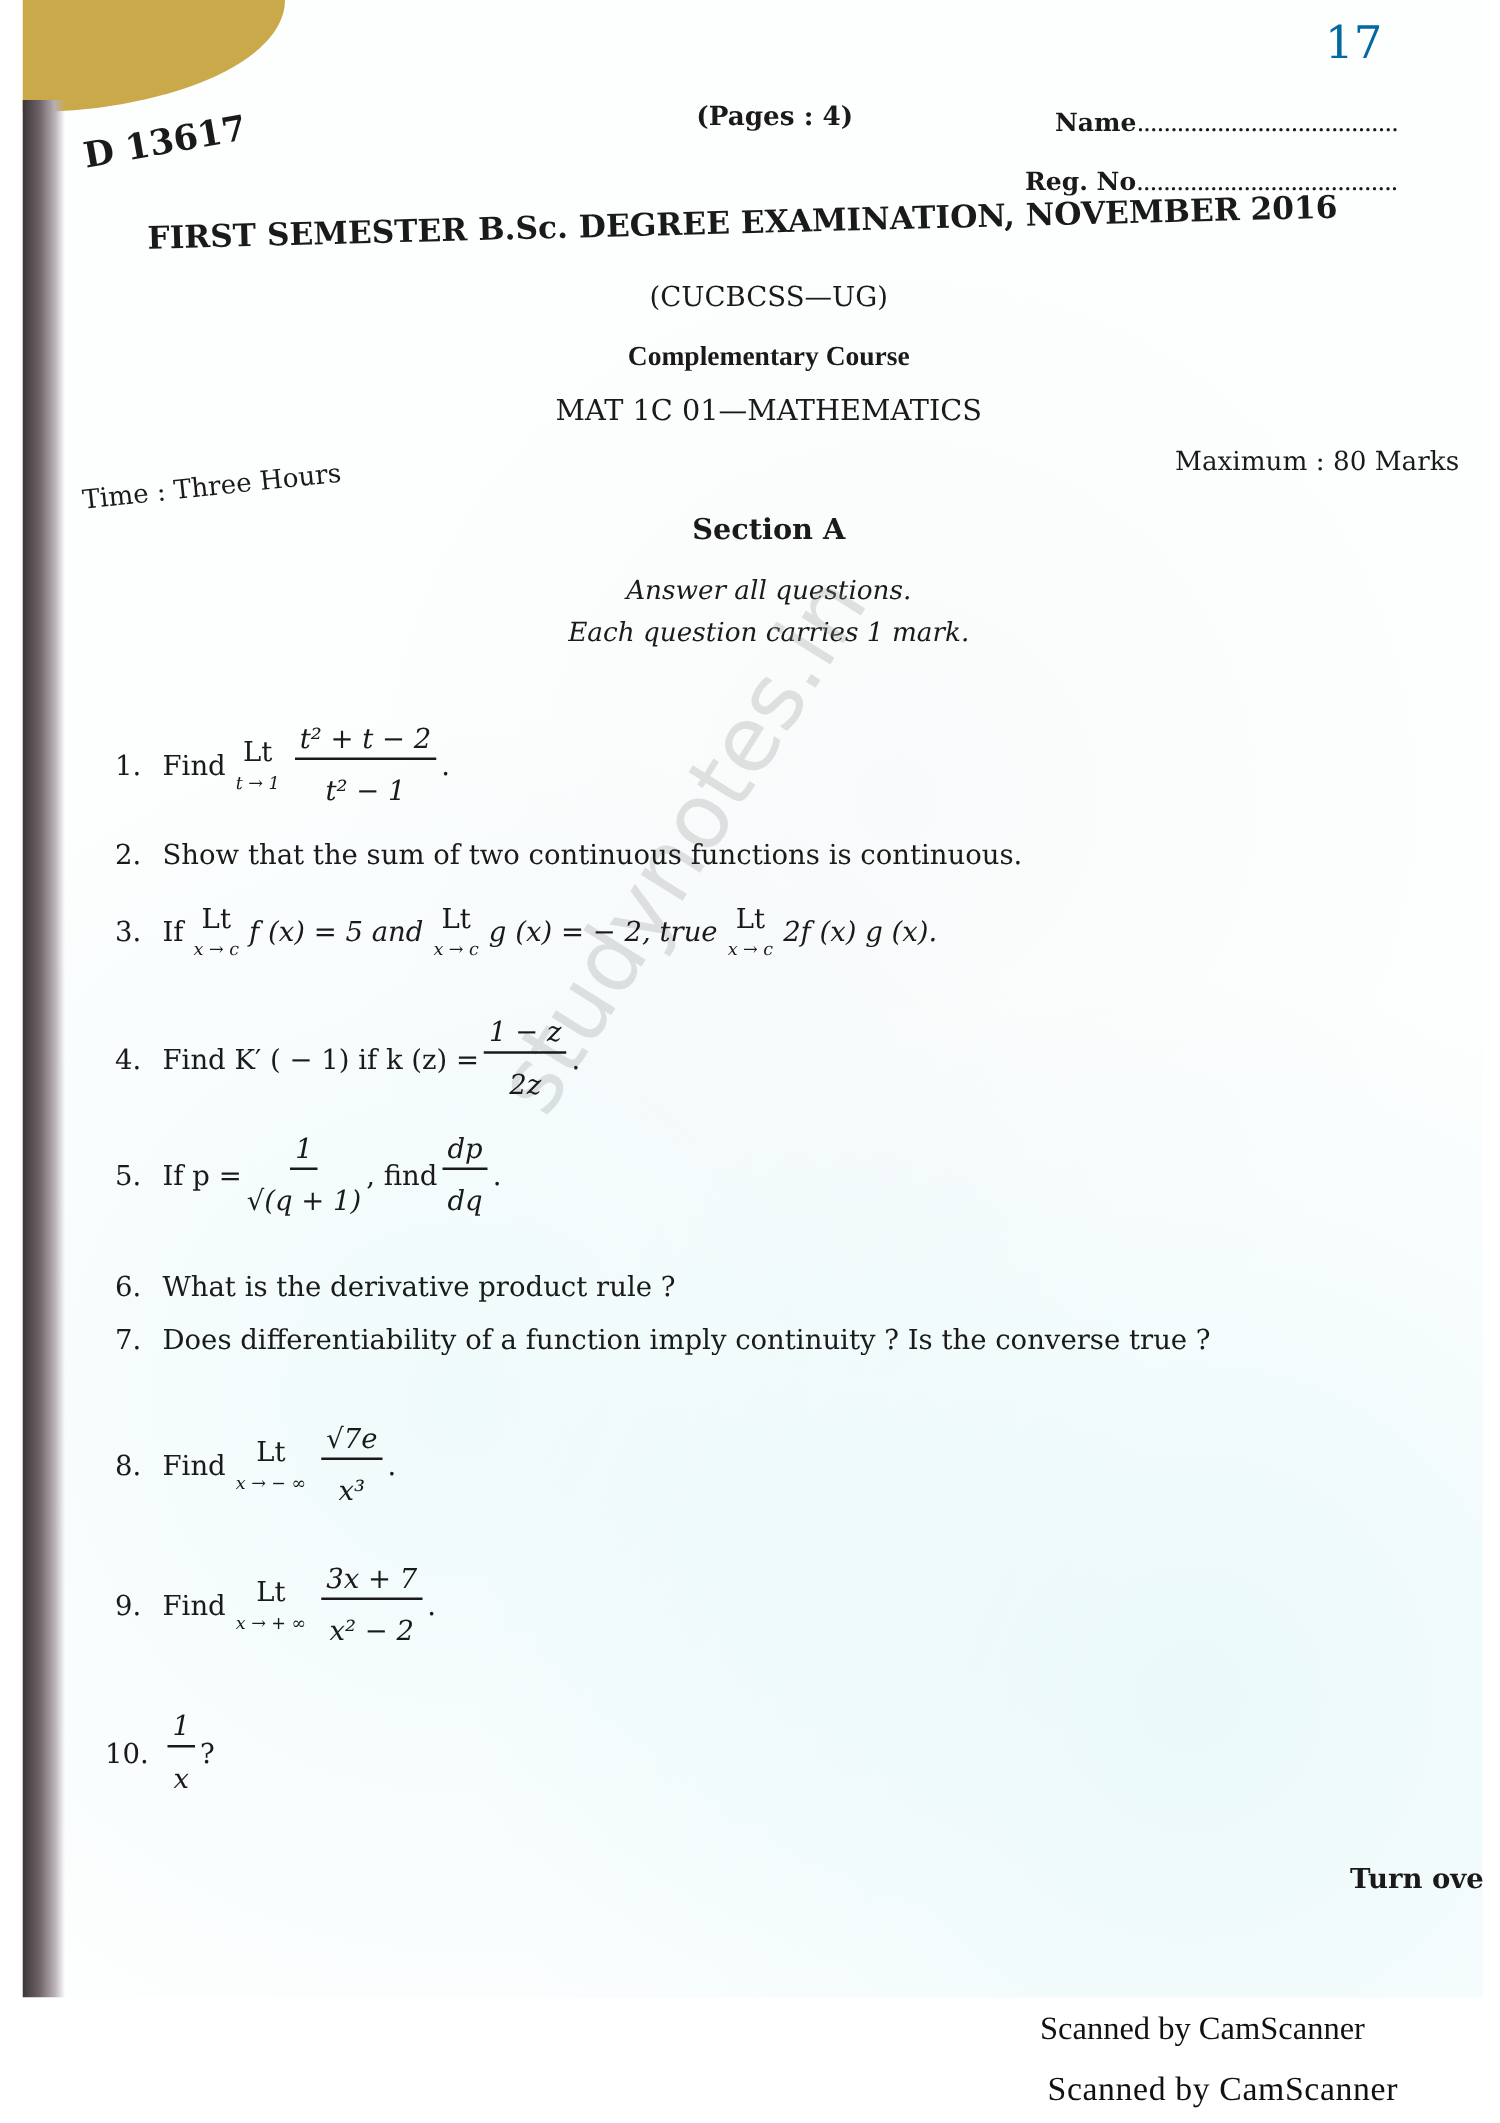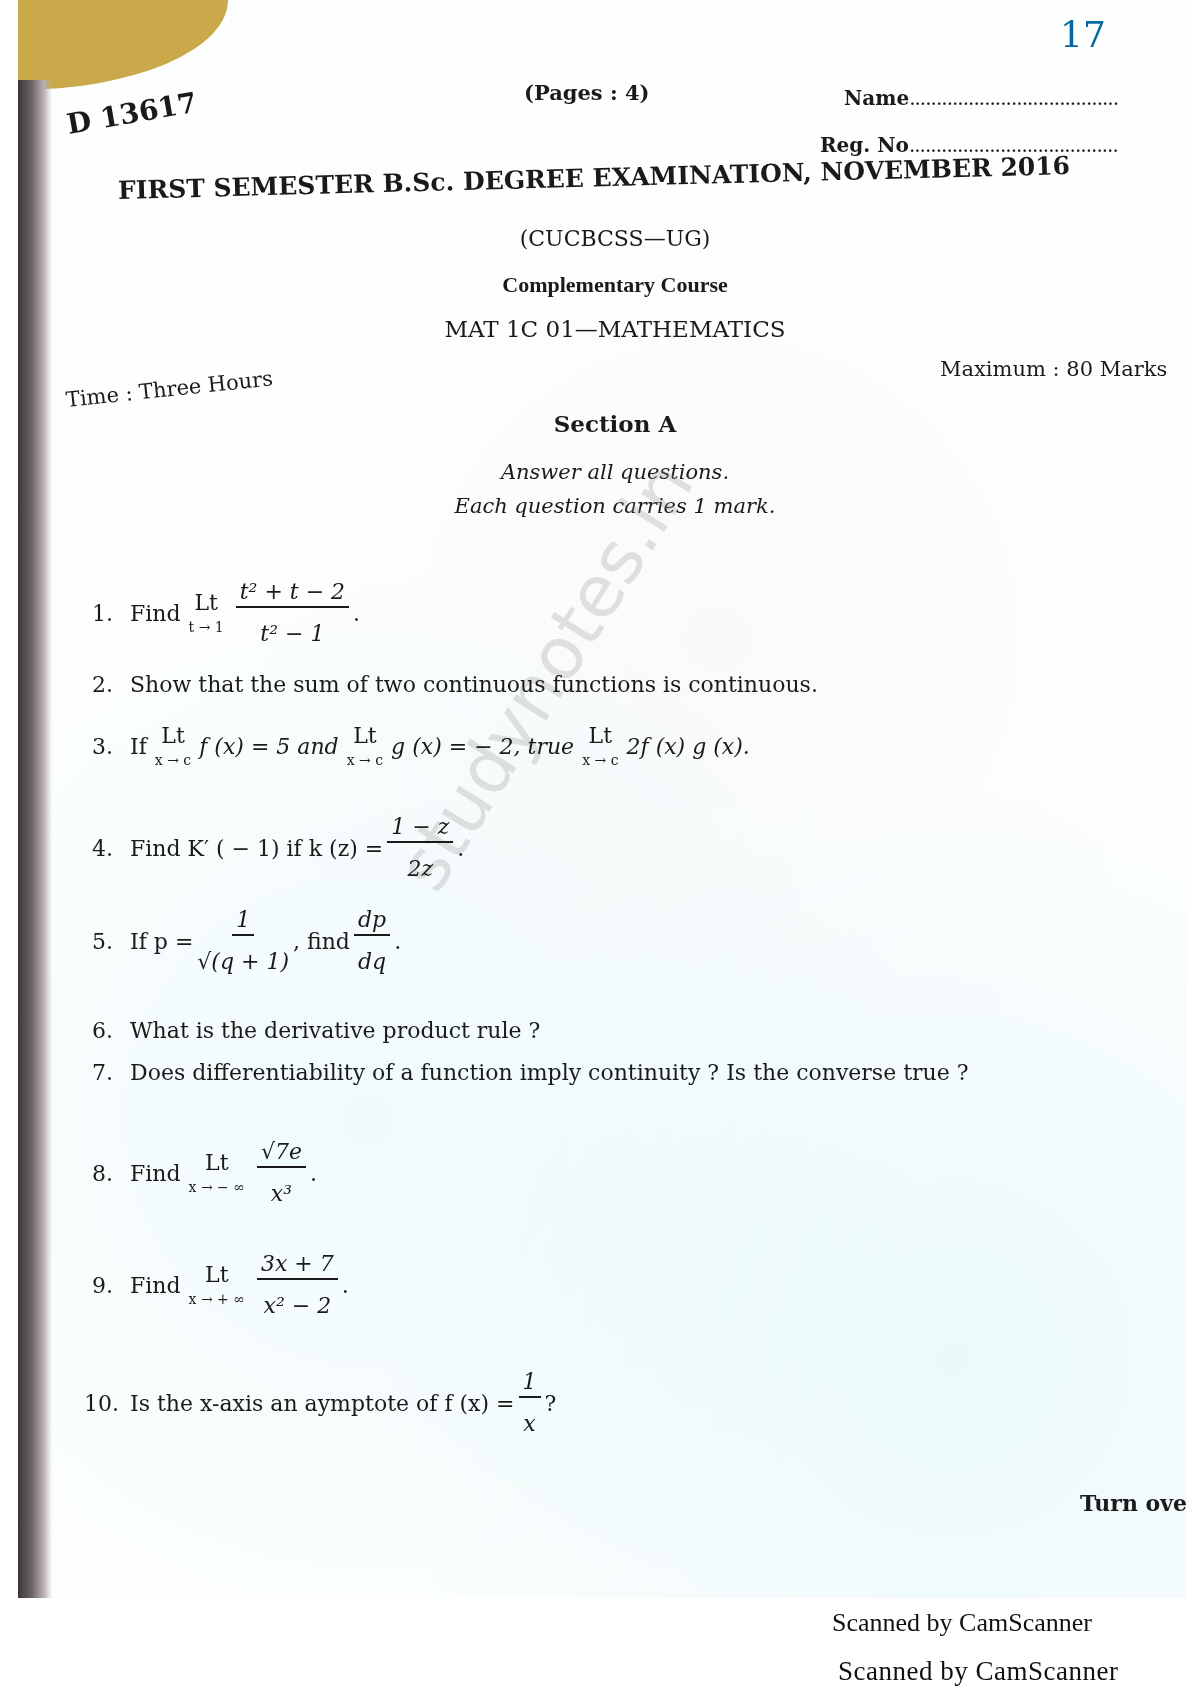--- a/index.html
+++ b/index.html
@@ -23,39 +23,39 @@
       background: #c9a94a;
       border-bottom-right-radius: 100% 100%;
     }
     .spine {
       position: absolute; left: 0; top: 80px; width: 34px; height: 1518px;
       background: linear-gradient(to right, #3b3436 0%, #6e6468 40%, #b8aeb5 75%, rgba(255,255,255,0) 100%);
     }
     .abs { position: absolute; }
     .code { left: 70px; top: 108px; font-size: 28px; font-weight: bold; transform: rotate(-10deg); transform-origin: left bottom; }
     .page-num { left: 1060px; top: 14px; font-size: 36px; color: #0369a1; }
-    .pages { left: 524px; top: 80px; font-size: 21px; font-weight: bold; }
+    .pages { left: 557px; top: 80px; font-size: 21px; font-weight: bold; }
     .name-field { left: 820px; top: 86px; font-size: 20px; font-weight: bold; white-space: nowrap; margin-left: 24px; }
     .reg-field { left: 820px; top: 133px; font-size: 20px; font-weight: bold; white-space: nowrap; }
     .dots { letter-spacing: -1px; font-weight: normal; }
     .title { left: 118px; top: 176px; font-size: 25px; font-weight: bold; white-space: nowrap; transform: rotate(-1.5deg); transform-origin: left center; }
     .center-line { left: 0; width: 1230px; text-align: center; }
     .scheme { top: 226px; font-size: 22px; }
     .course { top: 272px; font-size: 22px; font-weight: bold; font-family: "Liberation Serif", serif; }
     .paper { top: 316px; font-size: 23px; }
     .time { left: 66px; top: 388px; font-size: 21px; transform: rotate(-6deg); transform-origin: left center; white-space: nowrap; }
     .max { left: 940px; top: 357px; font-size: 21px; white-space: nowrap; }
     .section { top: 410px; font-size: 23px; font-weight: bold; }
     .instr1 { top: 460px; font-size: 21px; font-style: italic; }
     .instr2 { top: 494px; font-size: 21px; font-style: italic; }
     .q { position: absolute; left: 92px; font-size: 22px; white-space: nowrap; display: flex; align-items: center; }
     .qn { display: inline-block; width: 38px; }
     .lim { display: inline-flex; flex-direction: column; align-items: center; margin: 0 8px; line-height: 1; }
     .lim .lt { font-size: 22px; }
-    .lim .sub { font-size: 14px; margin-top: 6px; }
+    .lim .sub { font-size: 14px; font-style: italic; margin-top: 6px; }
     .frac { display: inline-flex; flex-direction: column; align-items: center; margin: 0 4px; line-height: 1.1; }
     .frac .num { border-bottom: 2px solid #1a1a1a; padding: 0 4px 2px; }
     .frac .den { padding-top: 14px; }
     .it { font-style: italic; align-items: center; }
     .watermark {
       position: absolute; left: 380px; top: 860px; font-size: 72px;
       font-family: "DejaVu Sans", sans-serif; color: rgba(150,150,150,0.28);
       transform: rotate(-58deg); transform-origin: left top; white-space: nowrap;
     }
     .turn { left: 1080px; top: 1490px; font-size: 22px; font-weight: bold; white-space: nowrap; }
@@ -190,21 +190,20 @@
     </span>
   <span class="frac it">
       <span class="num">3x + 7</span>
       <span class="den">x² − 2</span>
     </span>
   <span>.</span>
 </div>
 
 <div class="q" style="top:1370px; left:84px;">
   <span class="qn" style="width:46px;">10.</span>
-  <span>Is the x-axis an aymptote of f (x) =</span>
   <span class="frac it">
       <span class="num">1</span>
       <span class="den">x</span>
     </span>
   <span>?</span>
 </div>
 
 <div class="abs turn">Turn ove</div>
 <div class="abs footer1">Scanned by CamScanner</div>
 <div class="abs footer2">Scanned by CamScanner</div>

